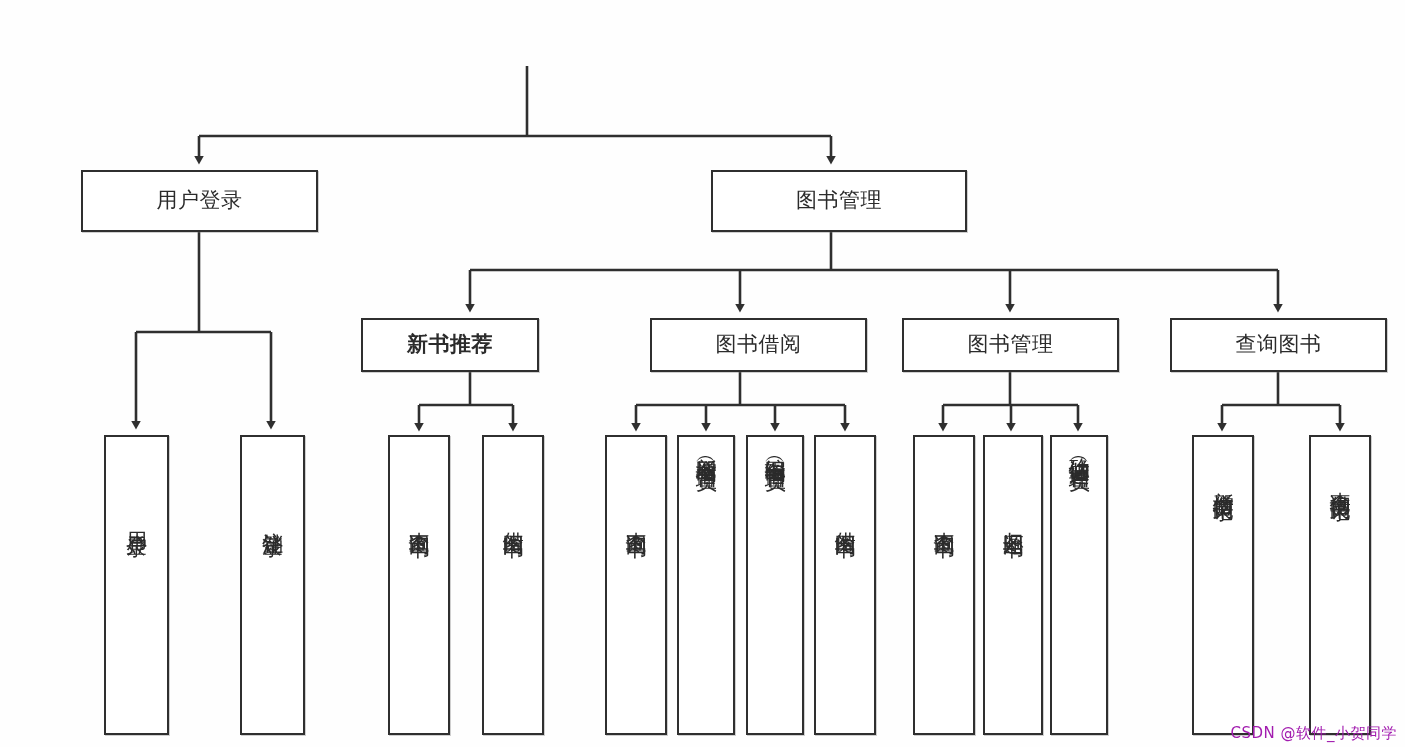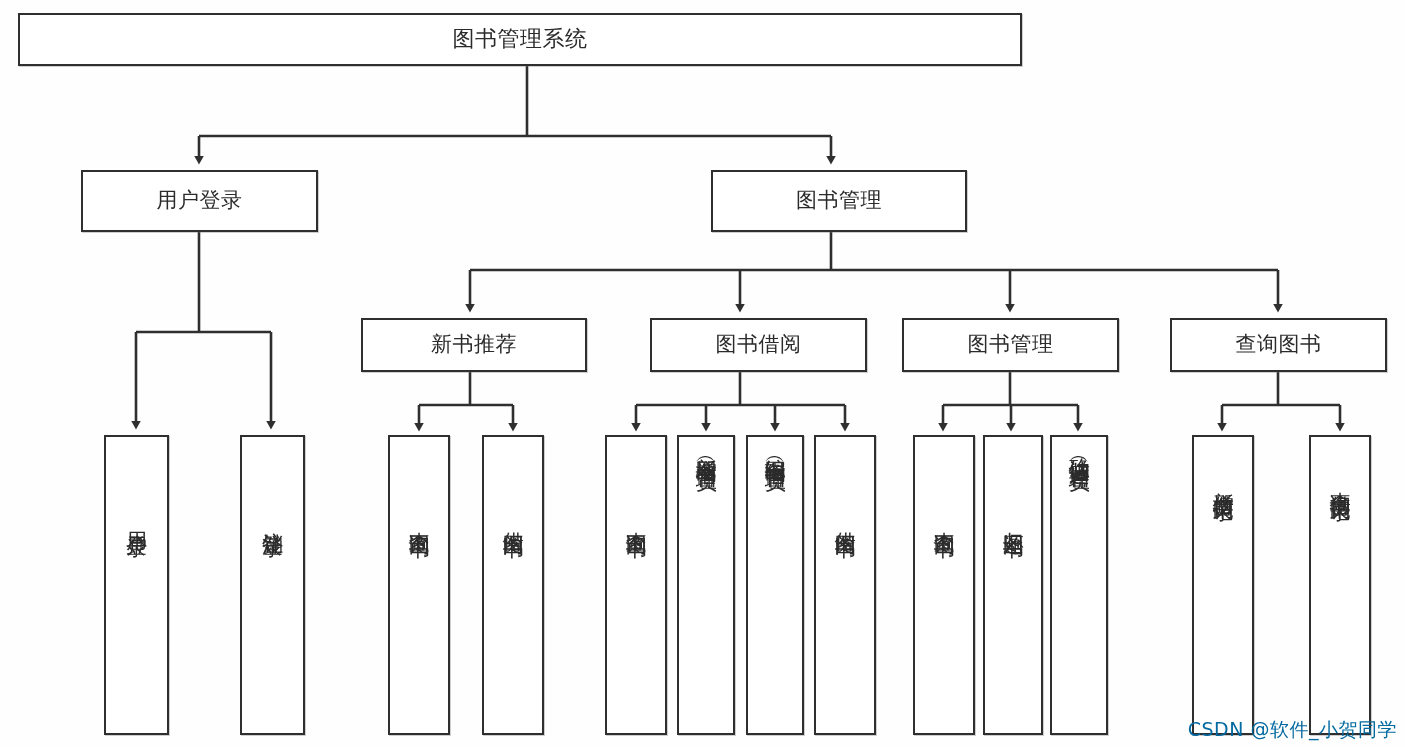--- a/index.html
+++ b/index.html
@@ -66,22 +66,22 @@
     white-space: nowrap;
     max-height: 290px;
   }
   .node.vert.tall .label {
     max-height: 292px;
   }
   .watermark {
     position: absolute;
     right: 8px;
     bottom: 4px;
-    font-size: 19px;
-    color: #0369a1;
+    font-size: 15px;
+    color: #a21caf;
     white-space: nowrap;
     letter-spacing: 0.5px;
   }
 </style>
 </head>
 <body>
 
 <div id="diagram-root">
 
   <svg class="connectors" viewBox="0 0 1405 747" xmlns="http://www.w3.org/2000/svg">
@@ -127,33 +127,30 @@
       <path d="M1011,405 L1011,424" marker-end="url(#arrow)"></path>
       <path d="M1078,405 L1078,424" marker-end="url(#arrow)"></path>
 
       <path d="M1278,372 L1278,405"></path>
       <path d="M1222,405 L1340,405"></path>
       <path d="M1222,405 L1222,424" marker-end="url(#arrow)"></path>
       <path d="M1340,405 L1340,424" marker-end="url(#arrow)"></path>
     </g>
   </svg>
 
-  <div class="node horiz root" style="left:18px; top:13px; width:1004px; height:53px;">
-    <span class="label">图书管理系统</span>
-  </div>
 
   <div class="node horiz" style="left:81px; top:170px; width:237px; height:62px;">
     <span class="label">用户登录</span>
   </div>
 
   <div class="node horiz" style="left:711px; top:170px; width:256px; height:62px;">
     <span class="label">图书管理</span>
   </div>
 
-  <div class="node horiz" style="left:361px; top:318px; width:226px; height:54px;">
+  <div class="node horiz" style="left:361px; top:318px; width:178px; height:54px;font-weight:bold;">
     <span class="label">新书推荐</span>
   </div>
 
   <div class="node horiz" style="left:632px; top:318px; width:217px; height:54px;margin-left:18px;">
     <span class="label">图书借阅</span>
   </div>
 
   <div class="node horiz" style="left:902px; top:318px; width:217px; height:54px;">
     <span class="label">图书管理</span>
   </div>

